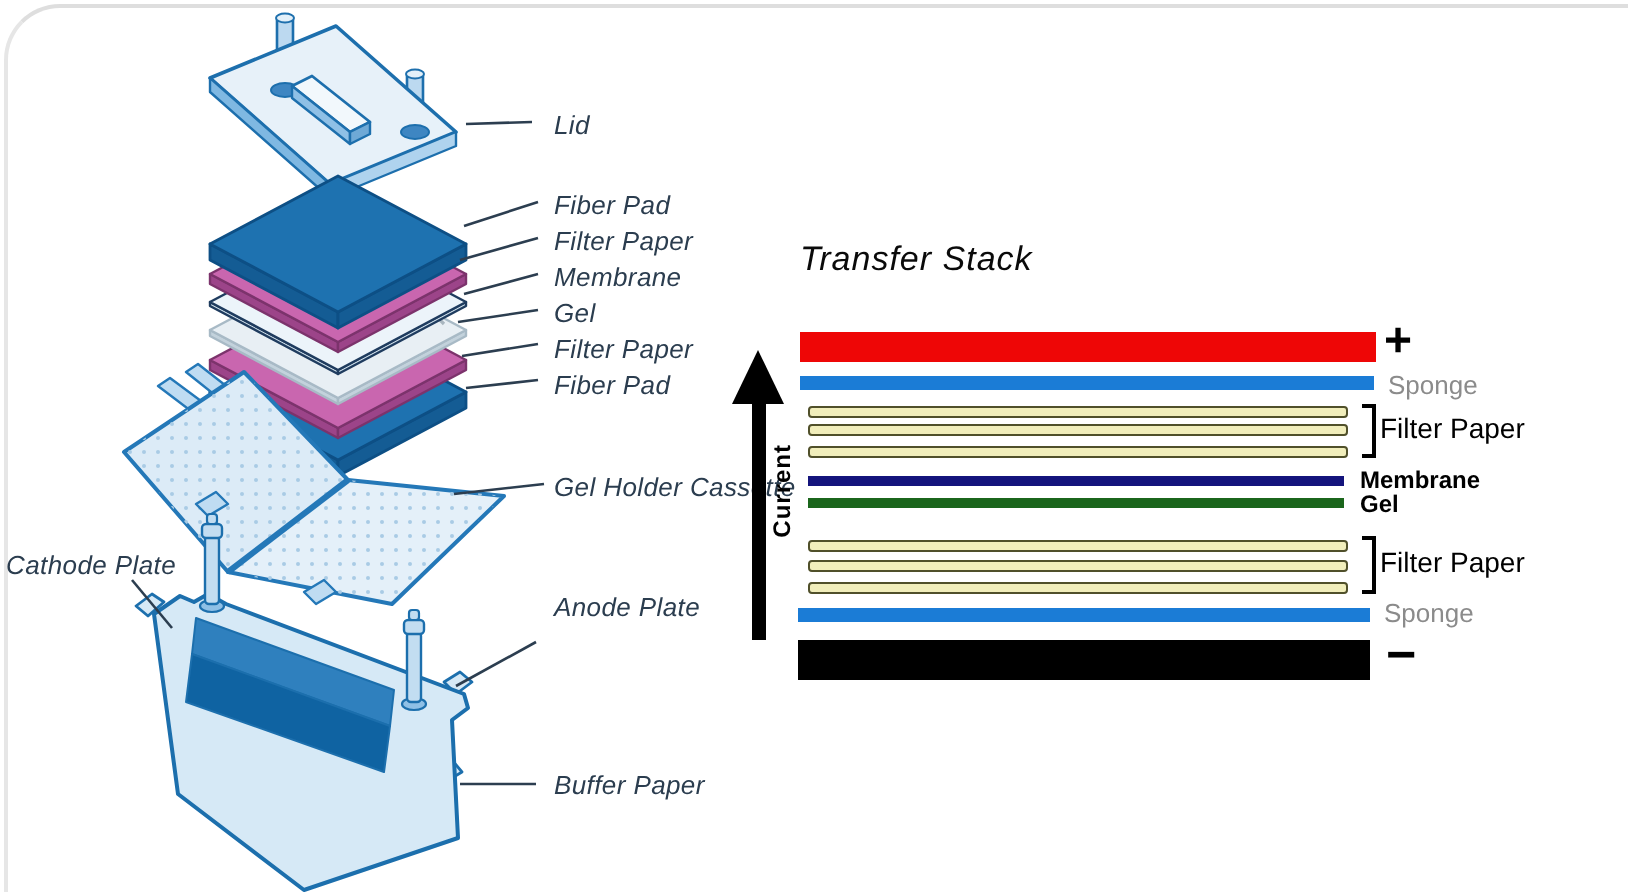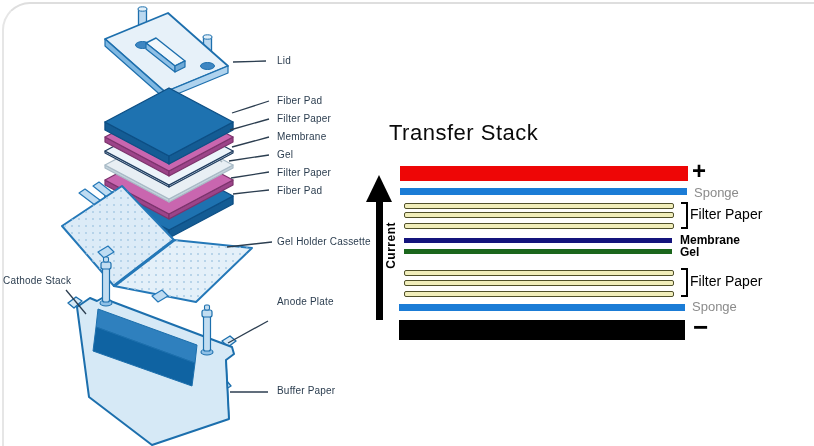--- a/index.html
+++ b/index.html
@@ -8,26 +8,27 @@
     overflow:hidden; font-family:"Liberation Sans", sans-serif; color:#2b3d4f;
   }
   .frame {
     position:absolute; left:2px; top:2px; width:820px; height:470px;
     border-top:2px solid #dedede; border-left:2px solid #e6e6e6;
     border-top-left-radius:28px; pointer-events:none;
   }
   .apparatus-svg { position:absolute; left:0; top:0; }
 
   .label {
-    position:absolute; font-size:10px; color:#2b3d4f; white-space:nowrap;
+    position:absolute; font-size:13px; color:#2b3d4f; white-space:nowrap;
     letter-spacing:0.2px;
+    font-style:italic;
   }
 
   
-  .ts-title { position:absolute; left:389px; top:120px; font-size:22px; color:#0a0a0a; letter-spacing:0.5px; }
+  .ts-title { position:absolute; left:400px; top:120px; font-size:17px; color:#0a0a0a; letter-spacing:0.5px;font-style:italic; }
   .bar { position:absolute; }
   .bar-red     { left:400px; top:166px; width:288px; height:15px; background:#ee0606; }
   .bar-sponge1 { left:400px; top:188px; width:287px; height:7px;  background:#1b7cd6; }
   .bar-sponge2 { left:399px; top:304px; width:286px; height:7px;  background:#1b7cd6; }
   .bar-black   { left:399px; top:320px; width:286px; height:20px; background:#000000; }
   .fp-bar {
     position:absolute; left:404px; width:270px; height:6px; box-sizing:border-box;
     background:#f1eebb; border:1px solid #50502a; border-radius:2px;
   }
   .fp1a { top:203px; } .fp1b { top:212px; } .fp1c { top:223px; }
@@ -192,21 +193,21 @@
   </svg>
 
   <div class="label lab-lid">Lid</div>
   <div class="label lab-fiberpad1">Fiber Pad</div>
   <div class="label lab-filter1">Filter Paper</div>
   <div class="label lab-membrane">Membrane</div>
   <div class="label lab-gel">Gel</div>
   <div class="label lab-filter2">Filter Paper</div>
   <div class="label lab-fiberpad2">Fiber Pad</div>
   <div class="label lab-cassette">Gel Holder Cassette</div>
-  <div class="label lab-cathode">Cathode Stack</div>
+  <div class="label lab-cathode">Cathode Plate</div>
   <div class="label lab-anode">Anode Plate</div>
   <div class="label lab-tank">Buffer Paper</div>
 
   <div class="ts-title">Transfer Stack</div>
 
   <div class="arrow-head"></div>
   <div class="arrow-shaft"></div>
   <div class="lbl-current">Current</div>
 
   <div class="bar bar-red"></div>

